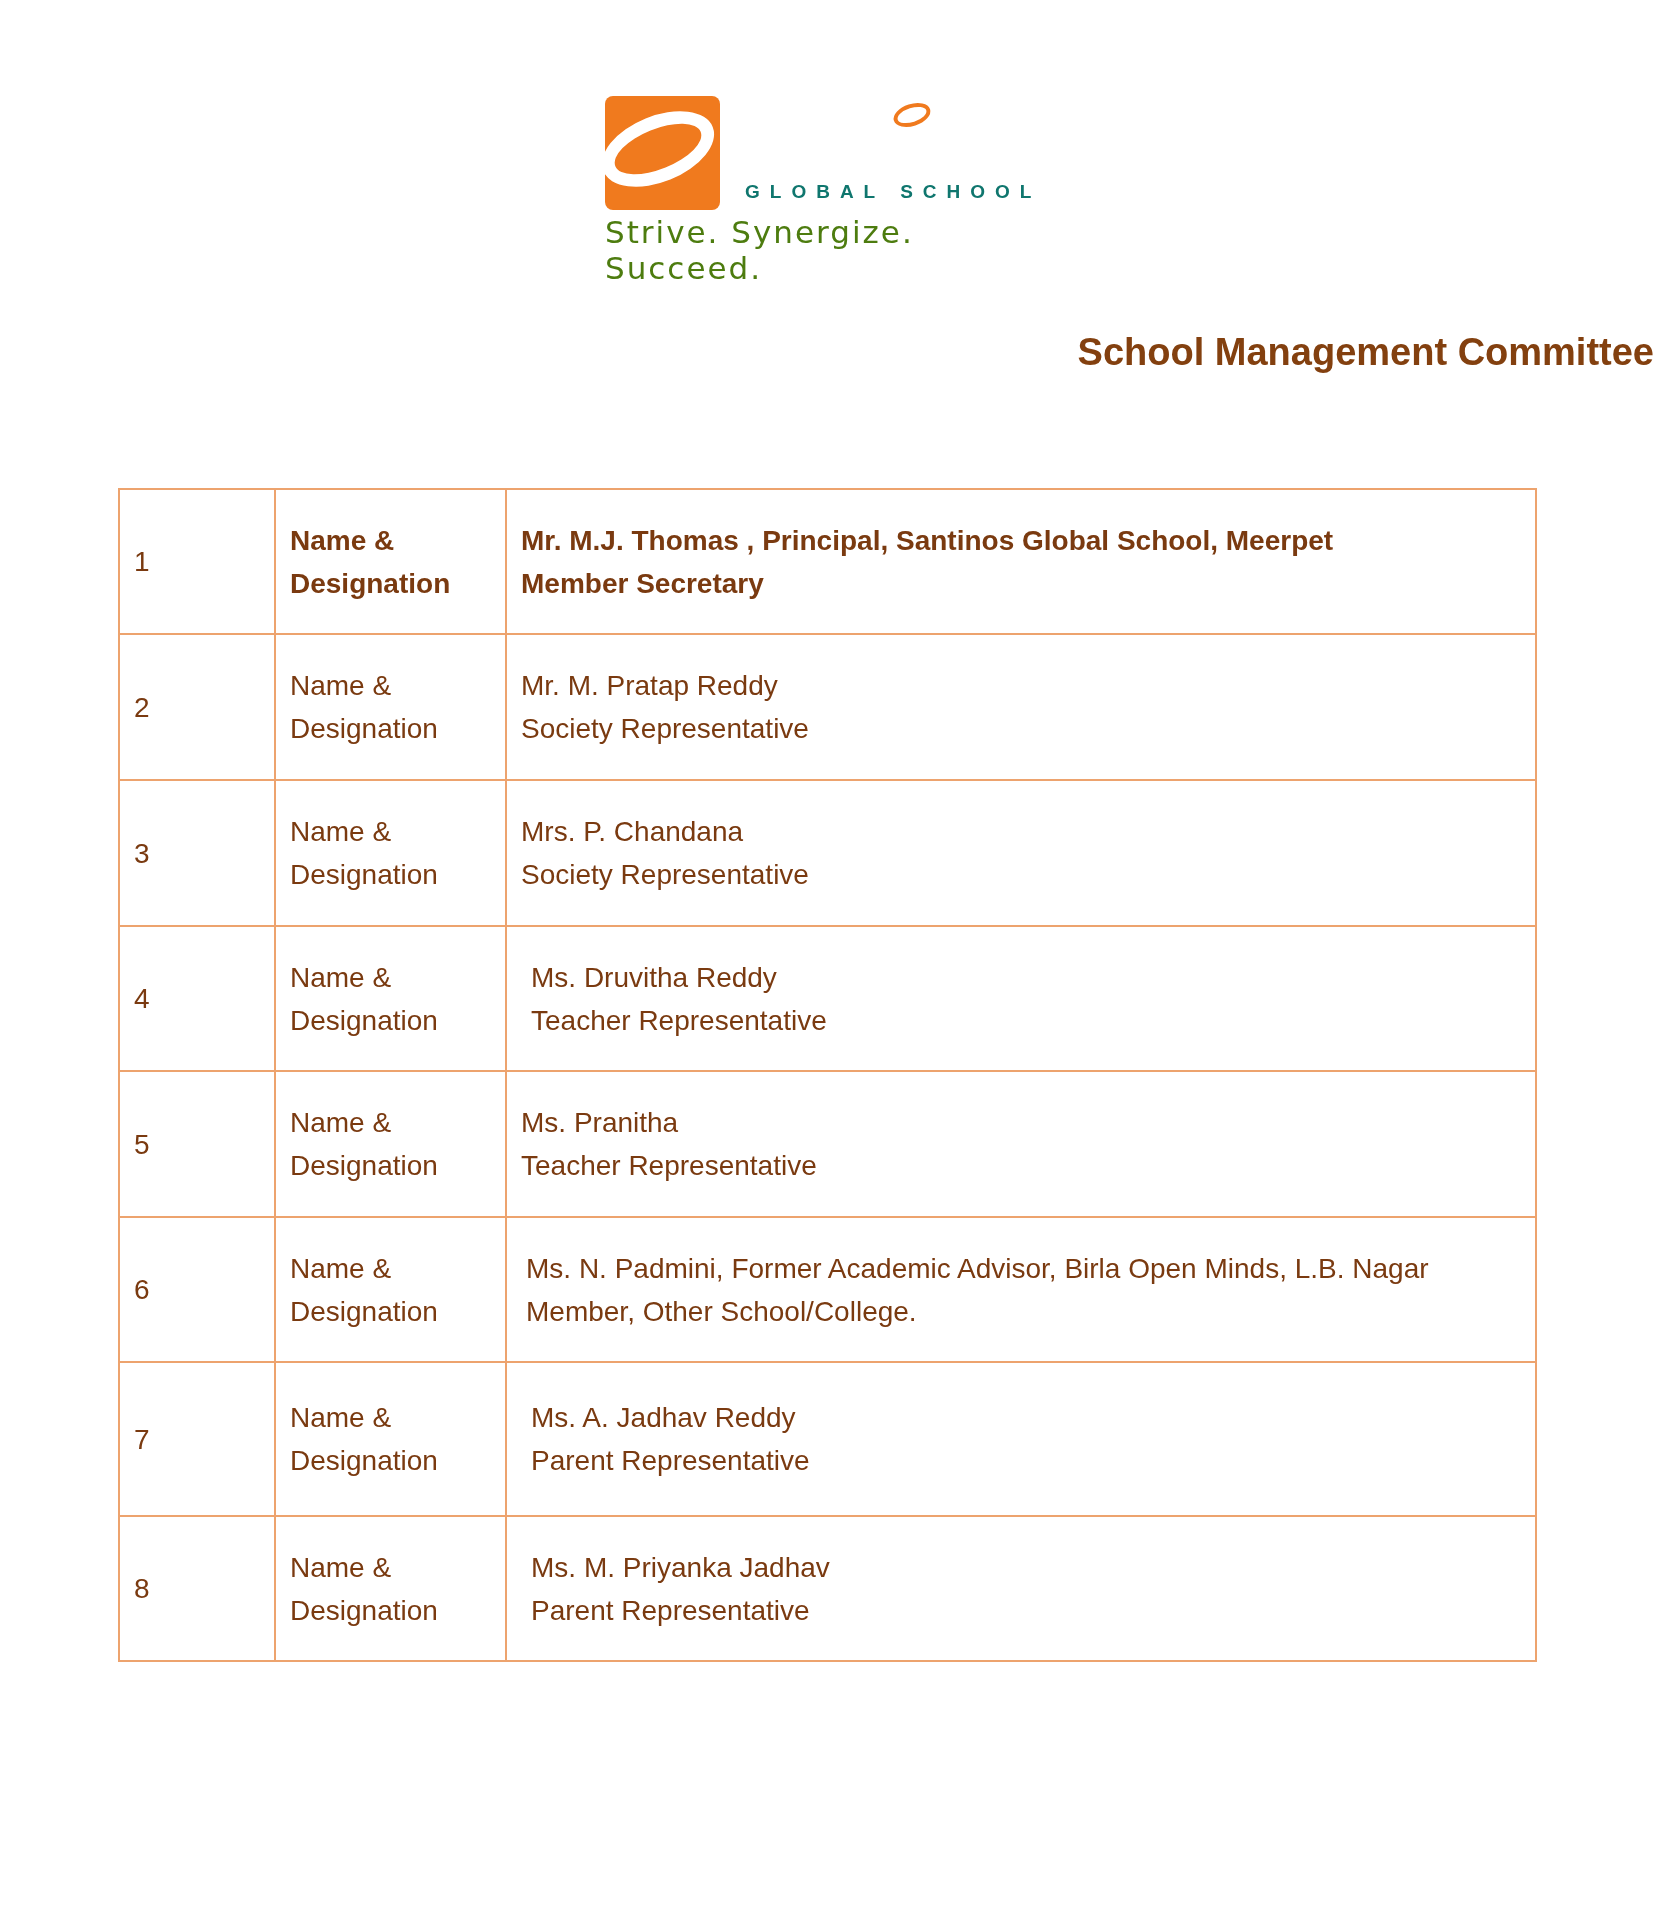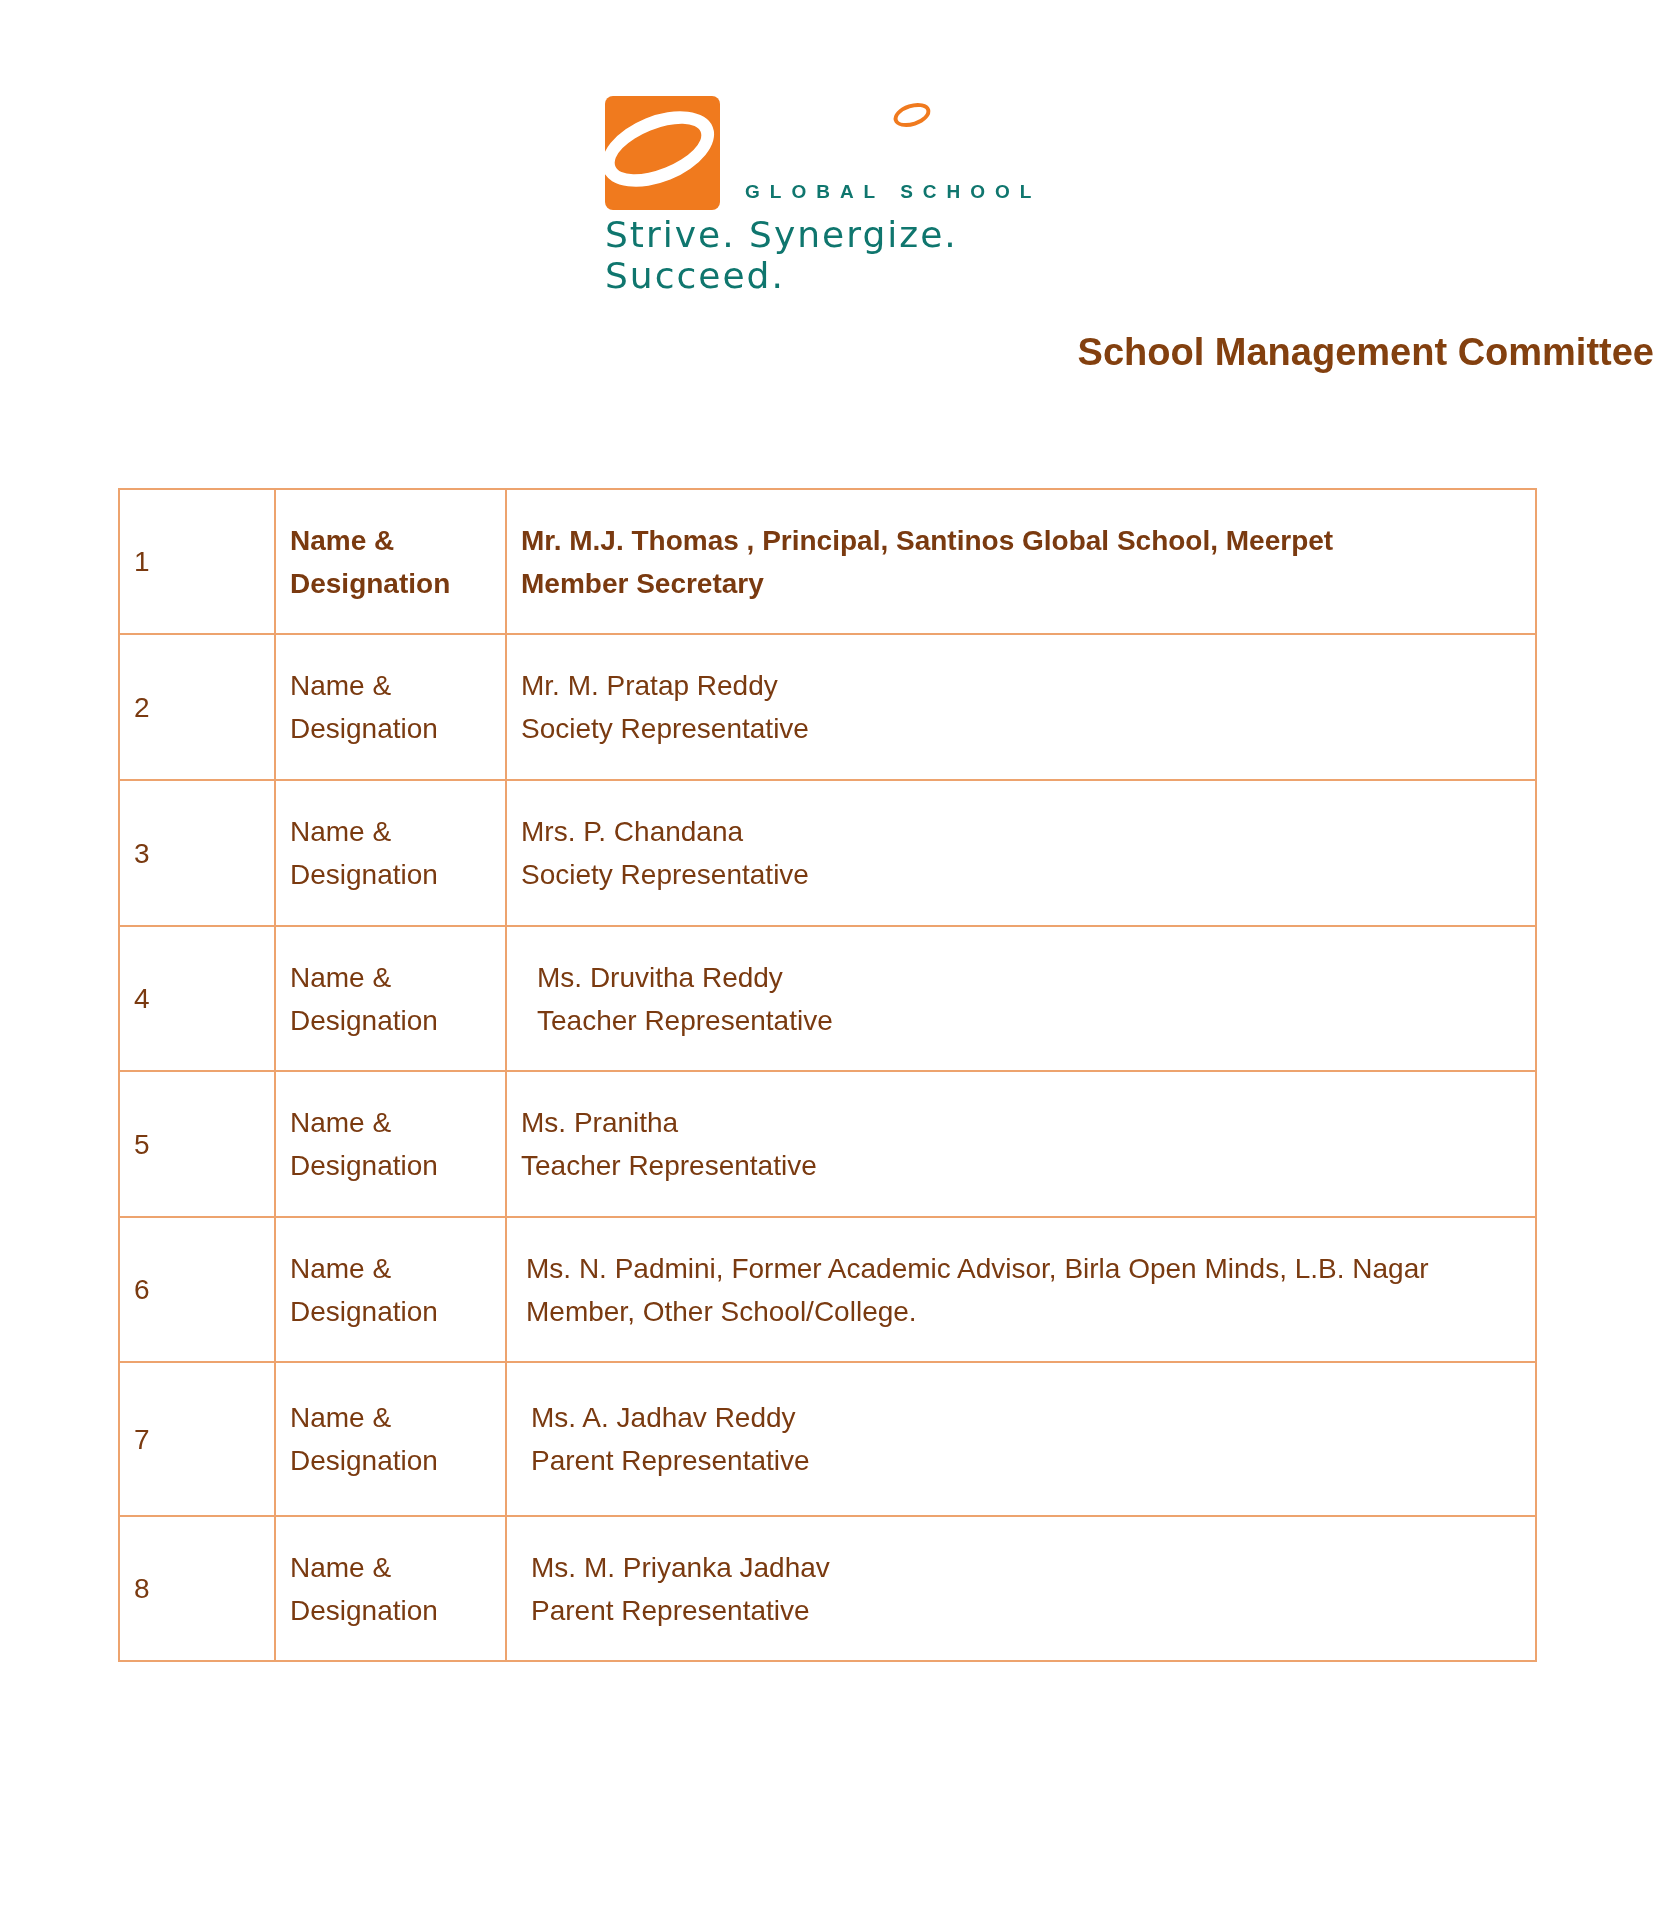--- a/index.html
+++ b/index.html
@@ -4,21 +4,21 @@
 <style>
   html, body { margin:0; padding:0; background:#ffffff; }
   body { width:1654px; height:1915px; position:relative; overflow:hidden;
          font-family:"Liberation Sans", "DejaVu Sans", sans-serif; color:#7a3a10; }
   .logo { position:absolute; left:605px; top:96px; width:450px; height:155px; }
   .logo-square { position:absolute; left:0; top:0; width:115px; height:114px; background:#f07a1e; border-radius:8px; overflow:hidden; }
   .logo-ring { position:absolute; left:-6px; top:20px; width:92px; height:40px; border:13px solid #fff; border-radius:50%; transform:rotate(-22deg); }
   .brand { position:absolute; left:138px; top:18px; font-size:64px; font-weight:bold; color:#3e1a12; letter-spacing:-1px; line-height:1; }
   .brand-dot { position:absolute; left:288px; top:8px; width:30px; height:14px; border:4px solid #f07a1e; border-radius:50%; transform:rotate(-18deg); }
   .sub { position:absolute; left:140px; top:85px; font-size:19px; font-weight:bold; color:#0f766e; letter-spacing:10px; }
-  .tagline { position:absolute; left:0; top:118px; font-size:36px; color:#0f766e; letter-spacing:2px; font-family:"DejaVu Sans", sans-serif; }
+  .tagline { position:absolute; left:0; top:118px; font-size:31px; color:#4d7c0f; letter-spacing:2px; font-family:"DejaVu Sans", sans-serif; }
   .title { position:absolute; left:0; width:100%; top:331px; text-align:right; font-size:38px; font-weight:bold; color:#83400f; }
   table { position:absolute; left:118px; top:488px; width:1419px; border-collapse:collapse; }
   td { border:2px solid #eda36e; vertical-align:middle; font-size:28px; line-height:43px; color:#7a3a10; padding:0 0 0 14px; }
   td.num { width:140px; }
   td.lbl { width:215px; }
   tr.bold td.lbl, tr.bold td.val { font-weight:bold; }
 </style>
 </head>
 <body>
 
@@ -55,21 +55,21 @@
         <td class="num">3</td>
         <td class="lbl">Name &amp;<br>Designation</td>
         <td class="val" style="padding-left:14px">
           <div>Mrs. P. Chandana</div>
           <div>Society Representative</div>
         </td>
       </tr>
       <tr style="height: 145px;">
         <td class="num">4</td>
         <td class="lbl">Name &amp;<br>Designation</td>
-        <td class="val" style="padding-left:30px">
+        <td class="val" style="padding-left:24px">
           <div>Ms. Druvitha Reddy</div>
           <div>Teacher Representative</div>
         </td>
       </tr>
       <tr style="height: 146px;">
         <td class="num">5</td>
         <td class="lbl">Name &amp;<br>Designation</td>
         <td class="val" style="padding-left:14px">
           <div>Ms. Pranitha</div>
           <div>Teacher Representative</div>

